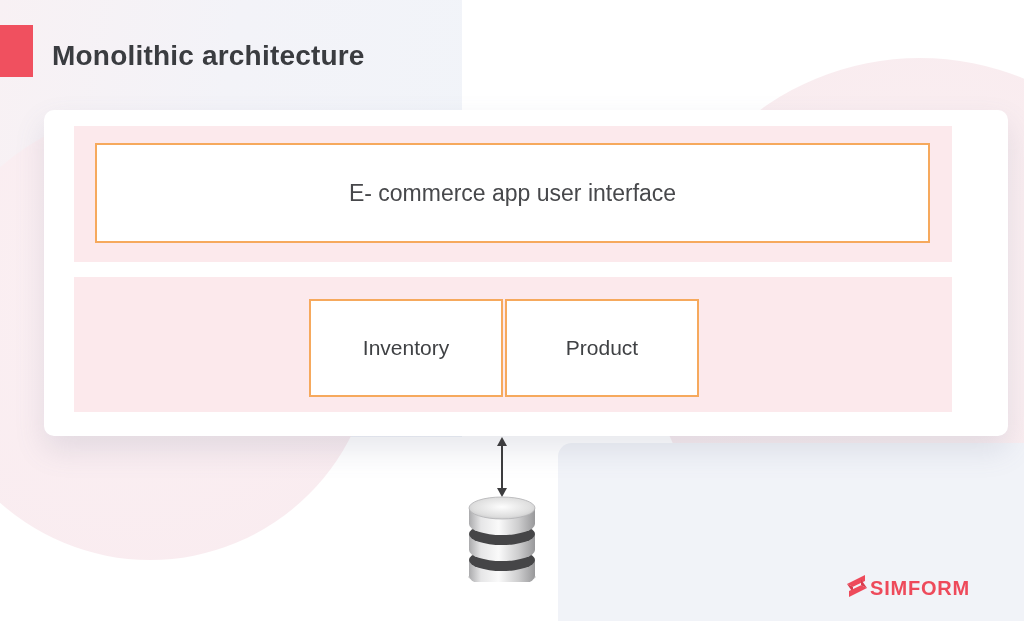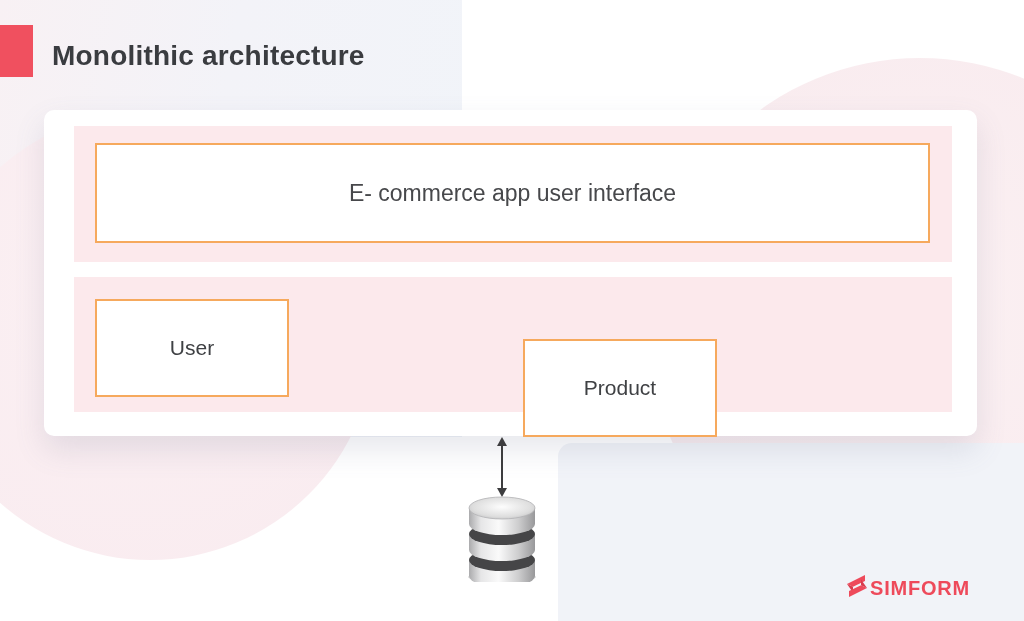--- a/index.html
+++ b/index.html
@@ -36,40 +36,41 @@
   .page-title{
     position:absolute;left:52px;top:40px;z-index:5;
     font-size:28px;font-weight:700;color:#3a3c40;letter-spacing:.2px;
   }
 
   
   .card{
     position:absolute;left:44px;top:110px;width:933px;height:326px;z-index:3;
     background:#ffffff;border-radius:10px;
     box-shadow:0 14px 30px rgba(105,115,140,.16);
+    padding-left:31px;
   }
   .band{
     position:absolute;left:30px;width:878px;background:#fce9ec;
   }
   .band-ui{top:16px;height:136px;}
   .band-modules{top:167px;height:135px;}
 
   .ui-box{
     position:absolute;left:21px;top:17px;width:835px;height:100px;
     background:#ffffff;border:2px solid #f6a95d;box-sizing:border-box;
     display:flex;align-items:center;justify-content:center;
     font-size:23px;color:#47484b;
   }
   .module-box{
     position:absolute;top:22px;height:98px;width:194px;
     background:#ffffff;border:2px solid #f6a95d;box-sizing:border-box;
     display:flex;align-items:center;justify-content:center;
     font-size:21px;color:#3f4144;
   }
-  .m0{left:21px;} .m1{left:235px;} .m2{left:449px;margin-top:40px;} .m3{left:663px;}
+  .m0{left:21px;} .m1{left:235px;} .m2{left:431px;} .m3{left:663px;}
 
   
   .arrow-wrap{position:absolute;left:494px;top:437px;z-index:4;width:16px;height:60px;}
   .db-wrap{position:absolute;left:466px;top:496px;z-index:4;width:72px;height:86px;}
 
   
   .logo{
     position:absolute;left:844px;top:573px;z-index:4;height:30px;
     display:flex;align-items:center;
   }
@@ -90,22 +91,22 @@
   <div class="accent-square"></div>
   <div class="page-title">Monolithic architecture</div>
 
   <div class="card">
     <div class="band band-ui">
       <div class="ui-box">
         <span>E- commerce app user interface</span>
       </div>
     </div>
     <div class="band band-modules">
-      <div class="module-box m0">
-        <span>User</span>
+      <div class="module-box m1">
+        <span>Inventory</span>
       </div>
       <div class="module-box m2">
         <span>Product</span>
       </div>
     </div>
   </div>
 
   <div class="arrow-wrap">
     <svg width="16" height="60" viewBox="0 0 16 60">
       <line x1="8" y1="7" x2="8" y2="53" stroke="#3d3d3f" stroke-width="2"></line>

